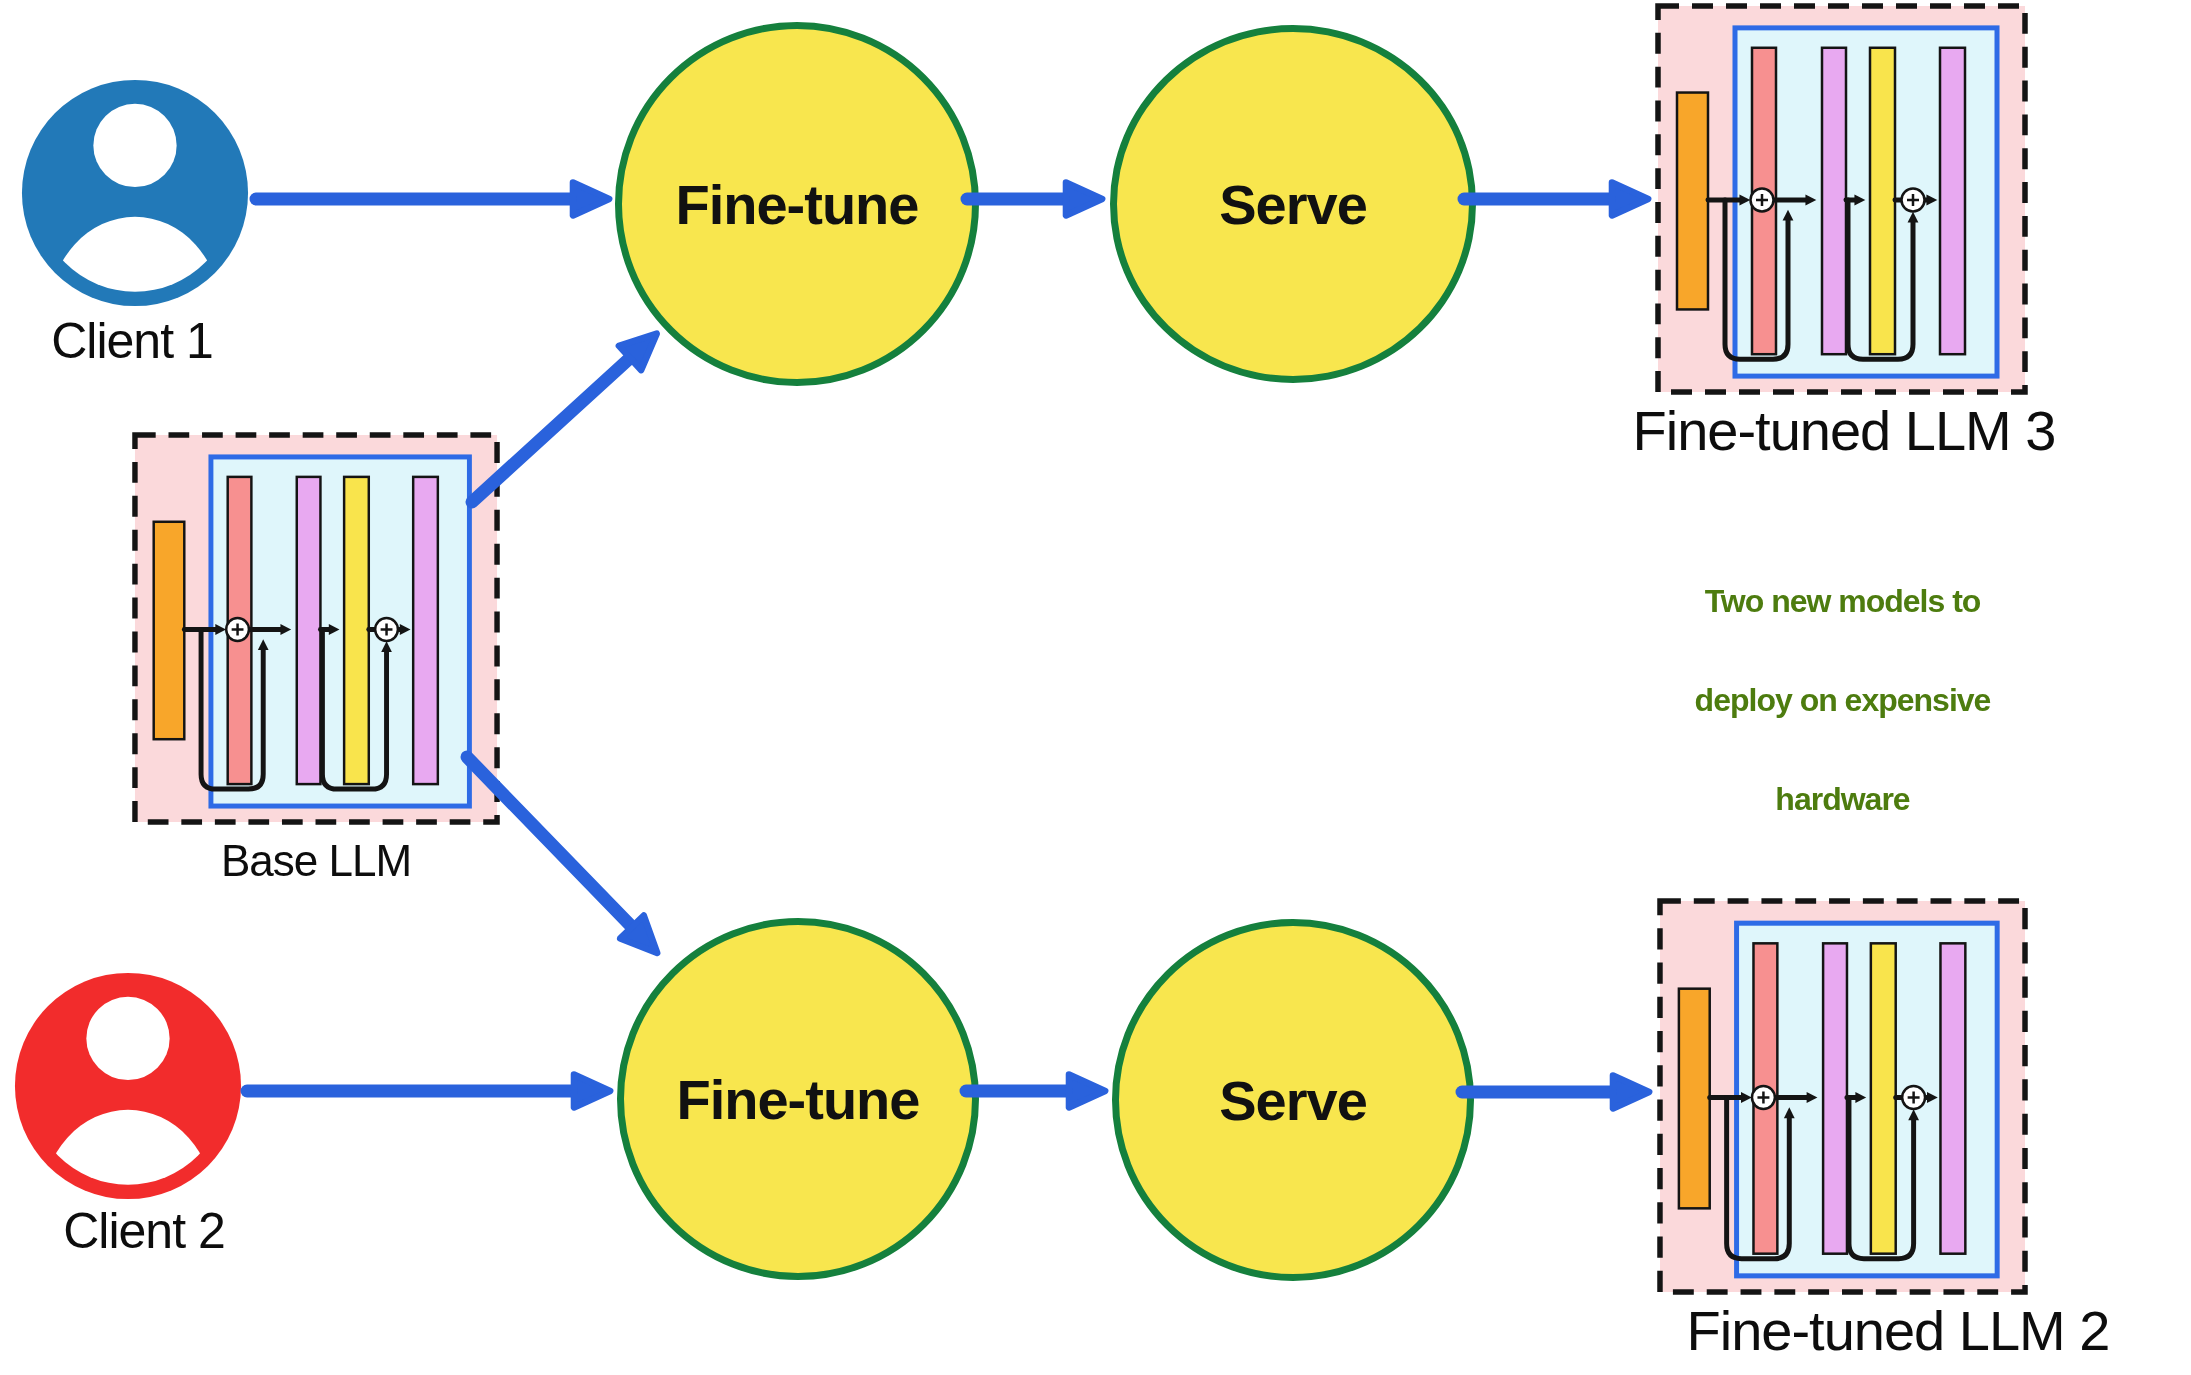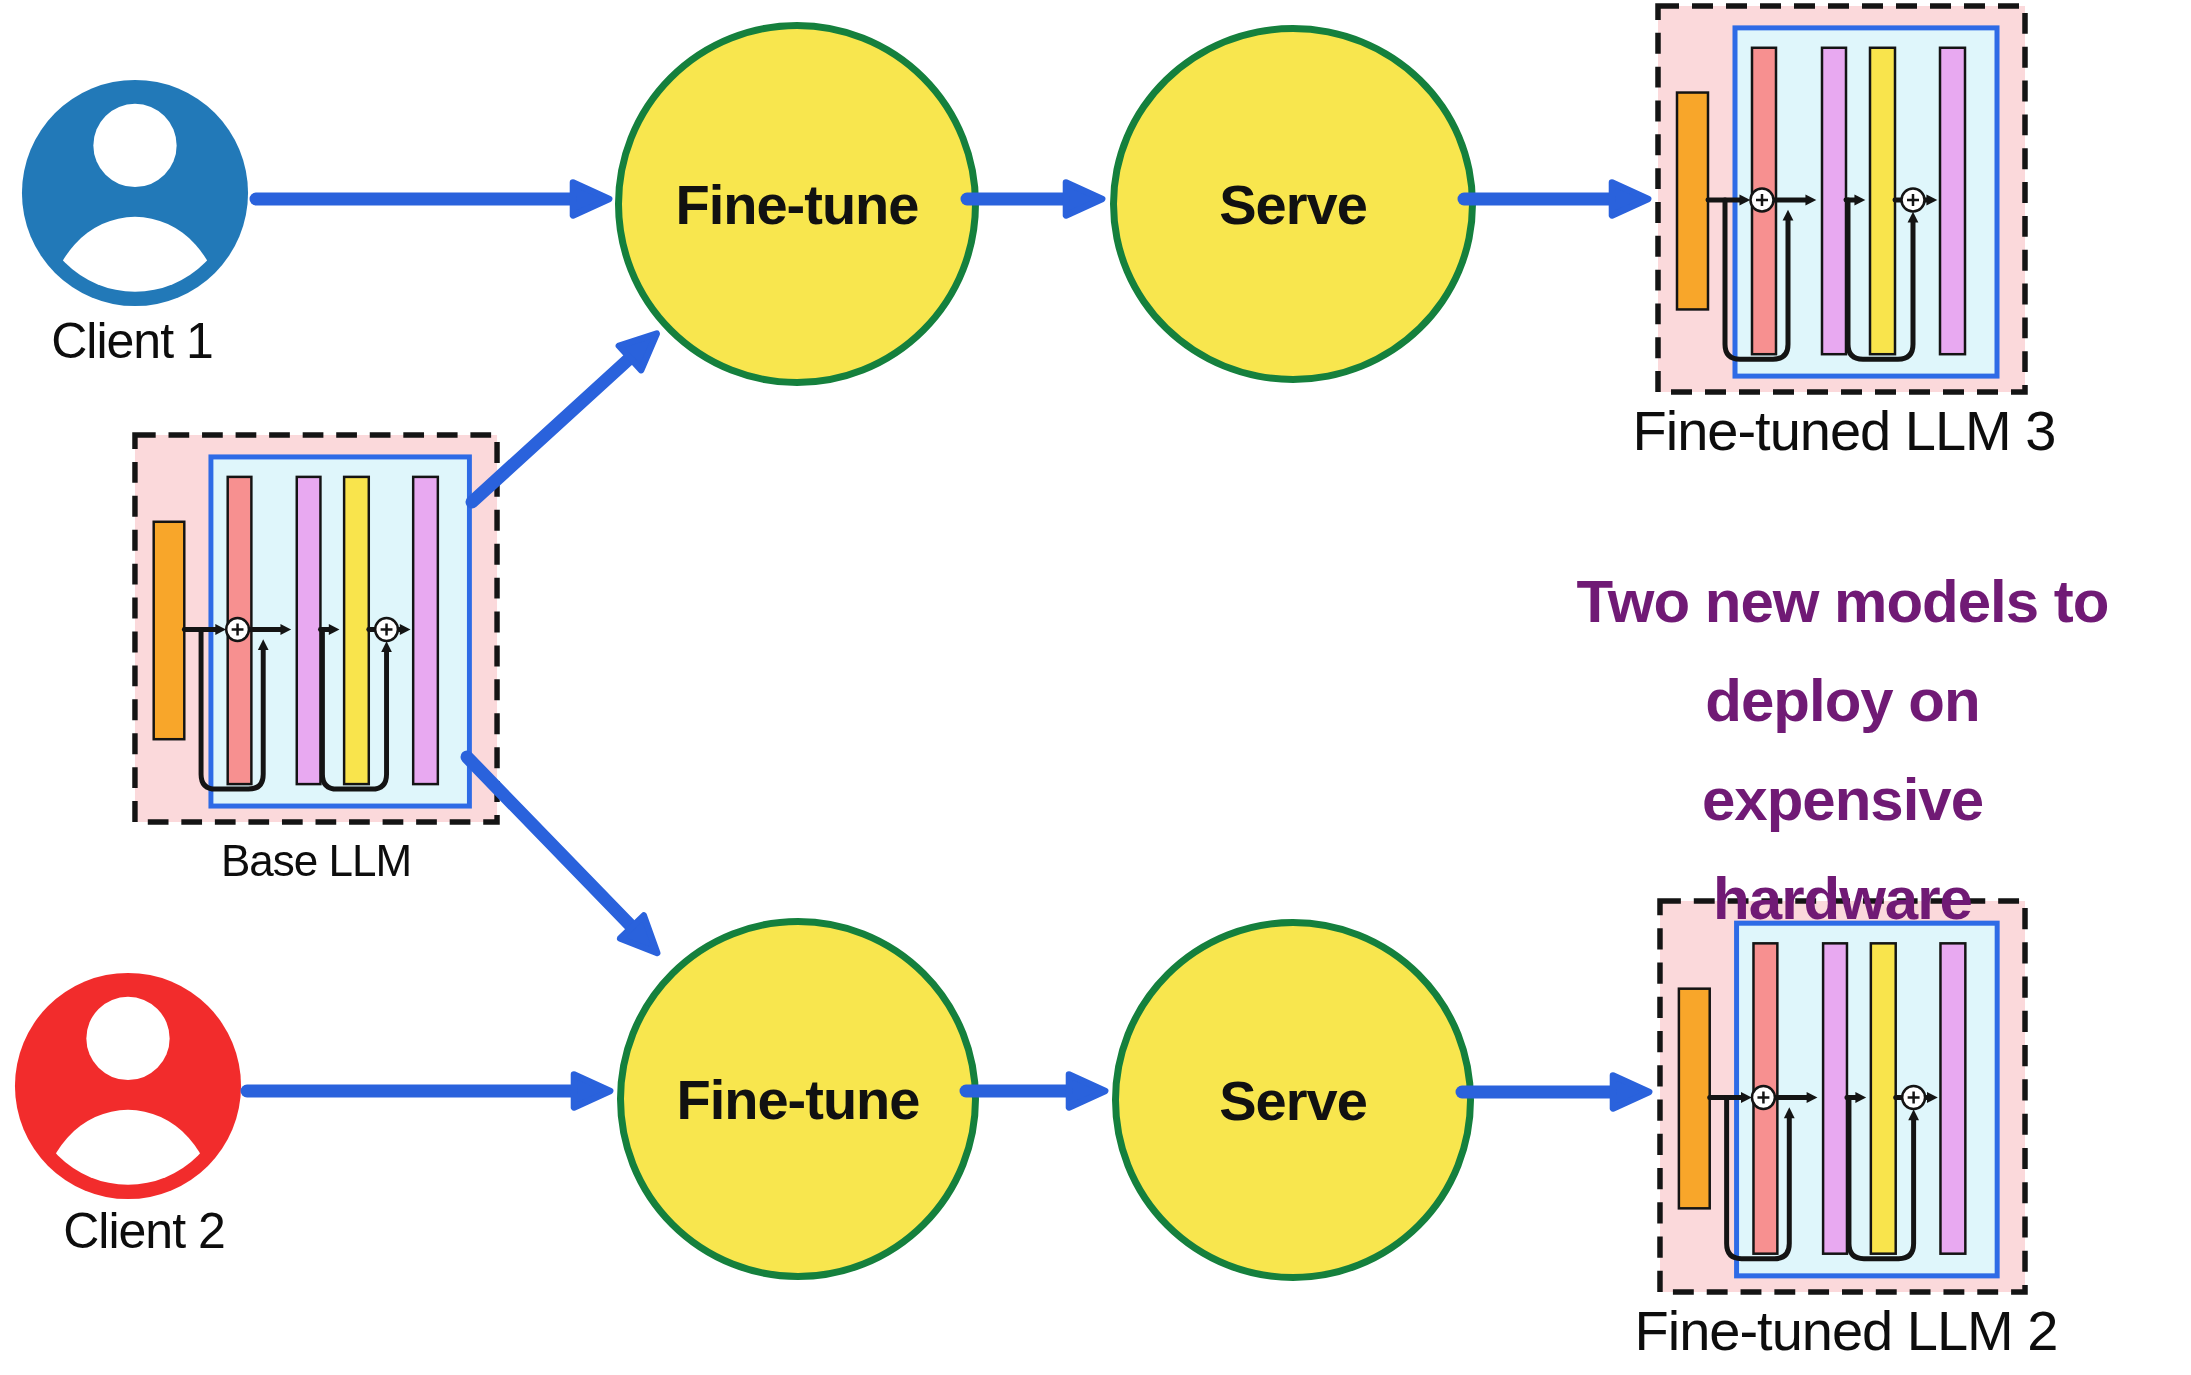--- a/index.html
+++ b/index.html
@@ -15,22 +15,22 @@
     font-weight:700;font-size:56px;letter-spacing:-1px;
   }
   .lbl{
     position:absolute;font-weight:400;text-align:center;color:#0d0d0d;
     white-space:nowrap;letter-spacing:-1px;
   }
   .client-lbl{font-size:50px;}
   .box-lbl{font-size:56px;}
   .base-lbl{font-size:44px;}
   .annotation{
-    position:absolute;font-weight:700;font-size:60px;line-height:99px;
-    text-align:center;color:#701a75;letter-spacing:-1px;
+    position:absolute;font-weight:700;font-size:32px;line-height:99px;
+    text-align:center;color:#4d7c0f;letter-spacing:-1px;
   }
   .llm-wrap{position:absolute;}
   .llm-wrap svg{display:block;}
   #arrow-layer{position:absolute;left:0;top:0;pointer-events:none;}
 </style>
 </head>
 <body>
 
 <div class="canvas">
 
@@ -172,21 +172,21 @@
     <path d="M193 198 L193 343 Q193 358 208 358 L243 358 Q258 358 258 343 L258 220" marker-end="url(#bhl2)"></path>
   </g>
   <g>
     <circle cx="107" cy="198" r="11.5" fill="#fff" stroke="#141414" stroke-width="2.5"></circle>
     <path d="M101 198 H113 M107 192 V204" stroke="#141414" stroke-width="2.5"></path>
     <circle cx="258" cy="198" r="11.5" fill="#fff" stroke="#141414" stroke-width="2.5"></circle>
     <path d="M252 198 H264 M258 192 V204" stroke="#141414" stroke-width="2.5"></path>
   </g>
 </svg>
     </div>
-  <div class="lbl box-lbl" style="left:1624px;top:1298px;width:444px;">Fine-tuned LLM 2</div>
+  <div class="lbl box-lbl" style="left:1676px;top:1298px;width:444px;">Fine-tuned LLM 2</div>
 
   <div class="annotation" style="left:1575px;top:552px;width:535px;">
     <div>Two new models to</div>
     <div>deploy on expensive</div>
     <div>hardware</div>
   </div>
 
   <div id="arrow-layer"><svg width="2191" height="1375" viewBox="0 0 2191 1375">
   <defs>
     <marker id="ah" markerUnits="userSpaceOnUse" viewBox="0 0 14 14" markerWidth="46" markerHeight="46" refX="1.5" refY="7" orient="auto">

